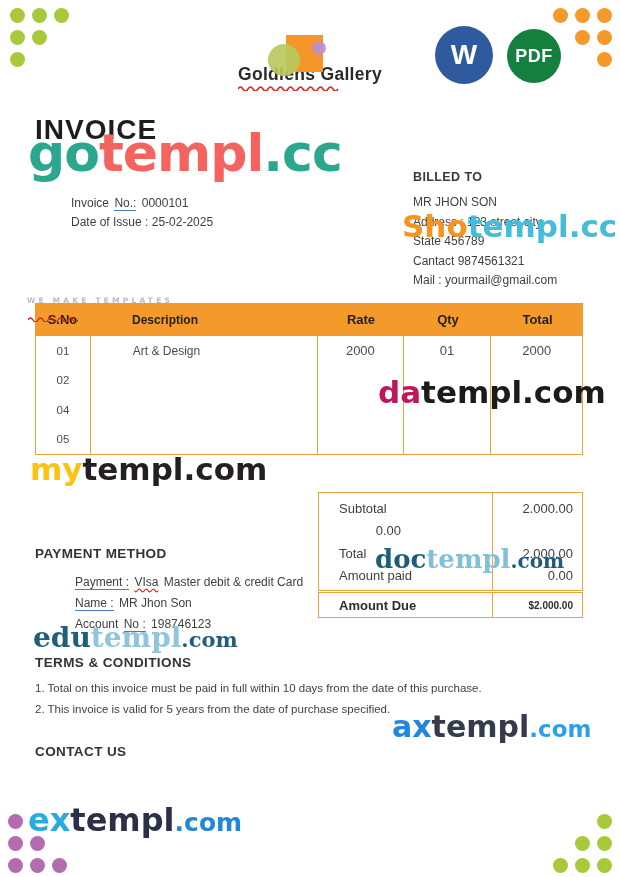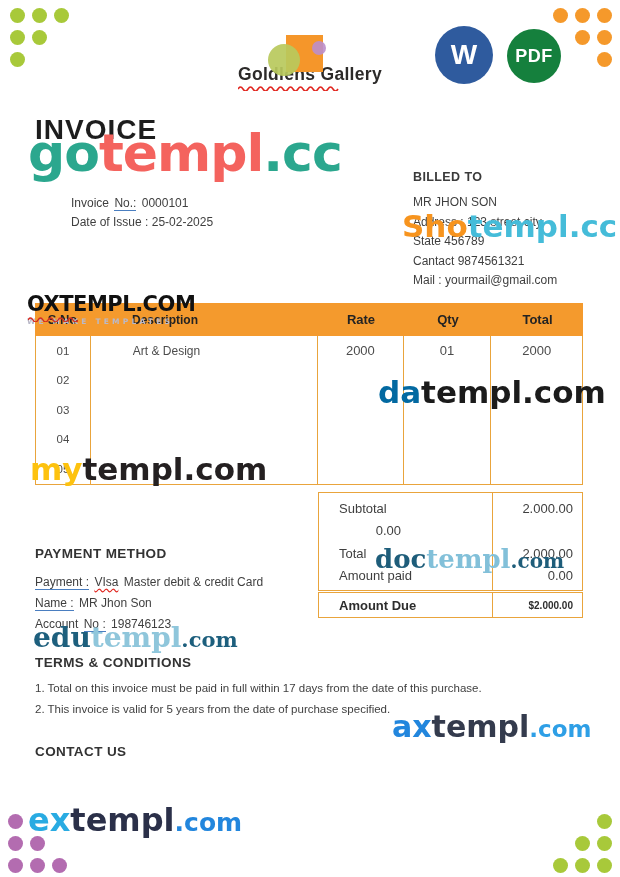--- a/index.html
+++ b/index.html
@@ -166,27 +166,20 @@
         <div class="c-total">2000</div>
       </div>
       <div class="trow">
         <div class="c-sno">02</div>
         <div class="c-desc"></div>
         <div class="c-rate"></div>
         <div class="c-qty"></div>
         <div class="c-total"></div>
       </div>
       <div class="trow">
-        <div class="c-sno">03</div>
-        <div class="c-desc"></div>
-        <div class="c-rate"></div>
-        <div class="c-qty"></div>
-        <div class="c-total"></div>
-      </div>
-      <div class="trow">
         <div class="c-sno">04</div>
         <div class="c-desc"></div>
         <div class="c-rate"></div>
         <div class="c-qty"></div>
         <div class="c-total"></div>
       </div>
       <div class="trow">
         <div class="c-sno">05</div>
         <div class="c-desc"></div>
         <div class="c-rate"></div>
@@ -215,66 +208,65 @@
     </div>
   </div>
   <div class="abs duebox" style="left:318px;top:592px;width:265px;height:26px;font-size:13px;">
     <div class="sumdiv"></div>
     <div class="sumlabel">Amount Due</div>
     <div class="sumval" style="font-size:10px;text-align:right;">$2.000.00</div>
   </div>
 
   <div class="abs" style="left:35px;top:546px;">
     <div class="h-sec">PAYMENT METHOD</div>
-    <div class="body-txt" style="margin-top:11px;line-height:21px;">
+    <div class="body-txt" style="margin-top:11px;line-height:21px;margin-left:40px;">
       <div>
         <span class="blue-link">Payment :</span>
         <span class="sqg" style="margin:0 2px;">VIsa</span>
         <span>Master debit &amp; credit Card</span>
       </div>
       <div>
         <span class="blue-link">Name :</span>
         <span style="margin-left:2px;">MR Jhon Son</span>
       </div>
       <div>
         <span>Account</span>
         <span class="blue-link" style="margin:0 2px;">No :</span>
         <span>198746123</span>
       </div>
     </div>
   </div>
 
   <div class="abs" style="left:35px;top:655px;width:560px;">
     <div class="h-sec" style="margin-bottom:12px;">TERMS &amp; CONDITIONS</div>
-    <div class="terms-item">1. Total on this invoice must be paid in full within 17 days from the date of this purchase.</div>
+    <div class="terms-item">1. Total on this invoice must be paid in full within 10 days from the date of this purchase.</div>
     <div class="terms-item">2. This invoice is valid for 5 years from the date of purchase specified.</div>
   </div>
 
   <div class="abs" style="left:35px;top:744px;">
     <div class="h-sec">CONTACT US</div>
   </div>
 
   <div class="wm wm-sans" style="left:28px;top:127px;font-size:52px;letter-spacing:-1px;text-align:center;">
     <span style="color:#2ba78e;">go</span><span style="color:#f4635e;">templ</span><span style="color:#2ba78e;">.cc</span>
   </div>
 
   <div class="wm wm-sans" style="left:402px;top:211px;font-size:31px;">
     <span style="color:#f7941e;">Sho</span><span style="color:#45bcd9;">templ.cc</span>
   </div>
 
   <div class="wm wm-sans" style="left:27px;top:294px;">
-    <div style="font-size:21px;color:#111;letter-spacing:-.5px;font-weight:800;">OXTEMPL.COM</div>
     <div style="font-size:7.5px;color:#b9b9c9;letter-spacing:3.2px;margin-top:3px;font-weight:600;">WE MAKE TEMPLATES</div>
     <svg style="position:absolute;left:1px;top:22px;" width="50" height="6" viewBox="0 0 50 6">
       <path d="M0 4 Q2.5 0 5 4 T10 4 T15 4 T20 4 T25 4 T30 4 T35 4 T40 4 T45 4 T50 4" fill="none" stroke="#d42a21" stroke-width="1.4"></path>
     </svg>
   </div>
 
   <div class="wm wm-sans" style="left:378px;top:377px;font-size:31px;font-weight:700;">
-    <span style="color:#0369a1;">da</span><span style="color:#1b1b1b;">templ.com</span>
+    <span style="color:#be185d;">da</span><span style="color:#1b1b1b;">templ.com</span>
   </div>
 
   <div class="wm wm-sans" style="left:30px;top:454px;font-size:31px;">
     <span style="color:#fdc20f;">my</span><span style="color:#242021;">templ.com</span>
   </div>
 
   <div class="wm wm-serif" style="left:33px;top:624px;font-size:28px;font-weight:700;">
     <span style="color:#1d5f7d;">edu</span><span style="color:#8fc6db;">templ</span><span style="color:#1d5f7d;font-size:21px;">.com</span>
   </div>
 

